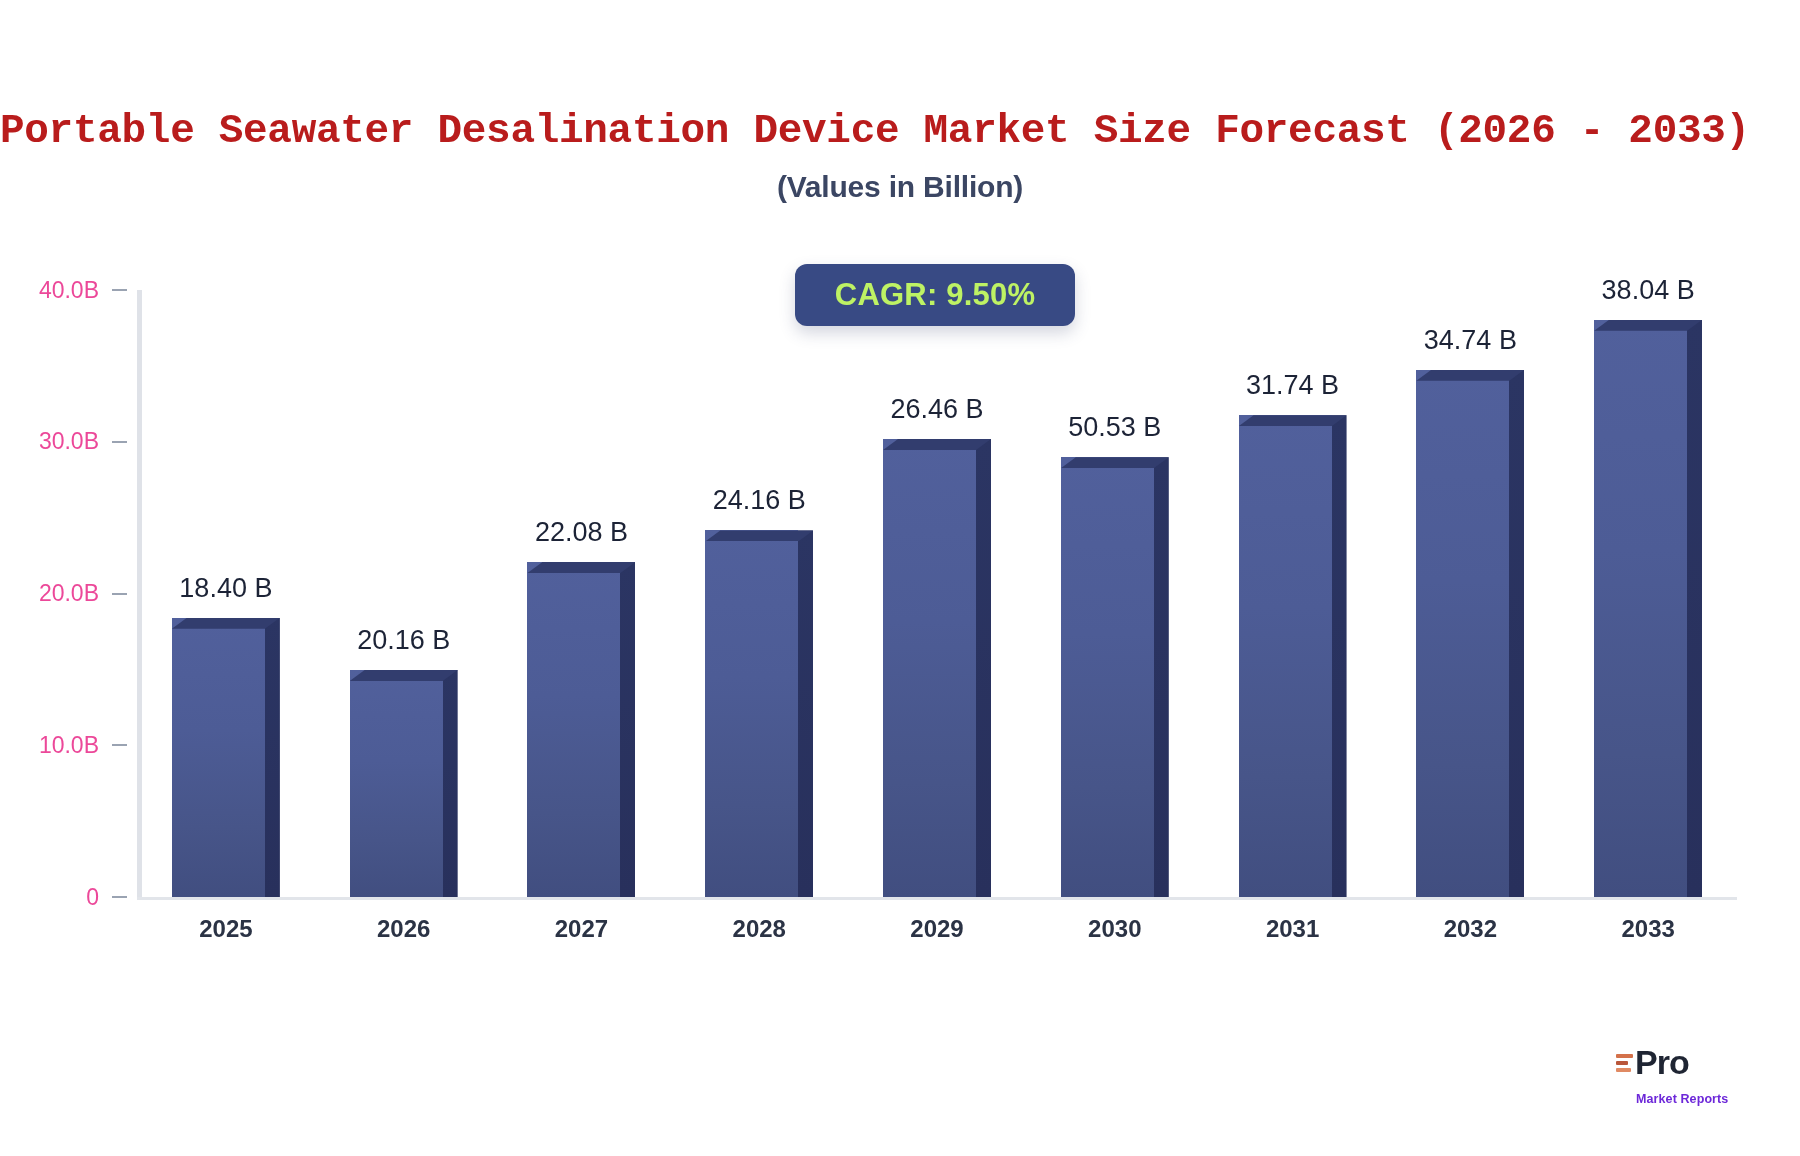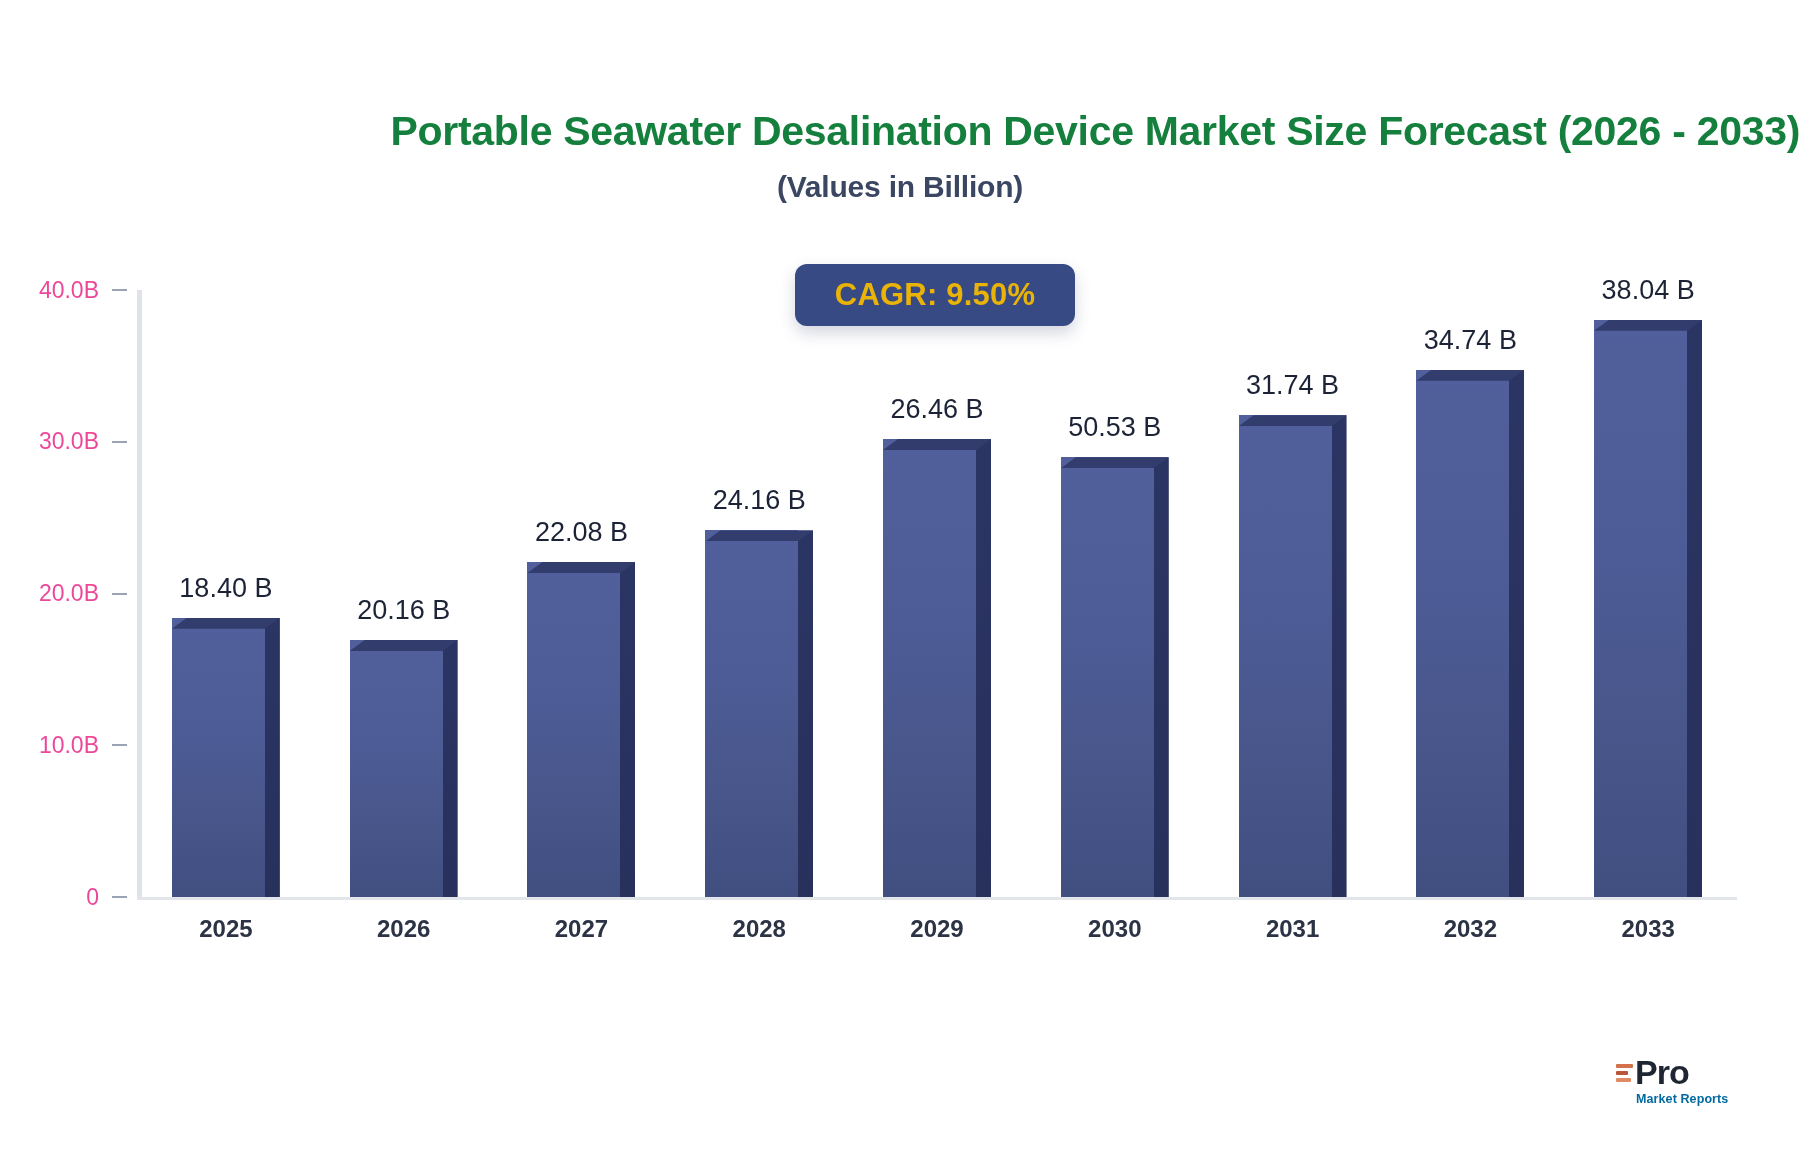--- a/index.html
+++ b/index.html
@@ -7,43 +7,44 @@
     width: 1800px; height: 1156px;
     background: #ffffff;
     font-family: "Liberation Sans", sans-serif;
     overflow: hidden;
   }
   #page { position: relative; width: 1800px; height: 1156px; background: #fff; }
 
   
   .title {
     position: absolute; left: 0; top: 108px; width: 1800px;
-    text-align: right;
-    font-size: 41px; font-weight: bold; color: #15803d;
+    text-align: left;
+    font-size: 41px; font-weight: bold; color: #b91c1c;
     letter-spacing: -0.3px;
     white-space: nowrap;
+    font-family: Liberation Mono, monospace;
   }
   .subtitle {
     position: absolute; left: 0; top: 170px; width: 1800px;
     text-align: center;
     font-size: 30px; font-weight: bold; color: #3b4663;
     letter-spacing: -0.2px;
   }
 
   
   .cagr-badge {
     position: absolute; left: 795px; top: 264px;
     width: 280px; height: 62px;
     background: #384a84;
     border-radius: 12px;
     display: flex; align-items: center; justify-content: center;
     box-shadow: 0 7px 16px rgba(60,70,110,0.22);
   }
   .cagr-badge span {
-    color: #eab308; font-size: 31px; font-weight: bold;
+    color: #bef264; font-size: 31px; font-weight: bold;
     letter-spacing: 0.2px;
   }
 
   
   .plot {
     position: absolute;
     left: 137px; top: 290px;
     width: 1600px; height: 610px;
   }
   
@@ -142,22 +143,22 @@
   }
   .logo-mark i { display: block; height: 4px; border-radius: 1px; }
   .logo-mark i:nth-child(1) { width: 17px; background: #d4714a; }
   .logo-mark i:nth-child(2) { width: 12px; background: #b9563a; }
   .logo-mark i:nth-child(3) { width: 15px; background: #e08a63; }
   .logo-pro {
     font-size: 34px; font-weight: bold; color: #1f2533;
     line-height: 0.95; letter-spacing: -1px;
   }
   .logo-sub {
-    font-size: 12.5px; font-weight: bold; color: #0369a1;
-    margin-top: 4px; margin-left: 20px; letter-spacing: 0.1px;
+    font-size: 12.5px; font-weight: bold; color: #6d28d9;
+    margin-top: 14px; margin-left: 20px; letter-spacing: 0.1px;
   }
 </style>
 </head>
 <body>
 
 <div id="page">
 
   <div class="title">Portable Seawater Desalination Device Market Size Forecast (2026 - 2033)</div>
   <div class="subtitle">(Values in Billion)</div>
 
@@ -193,21 +194,21 @@
     <div class="bars">
         <div class="bar-slot">
           <div class="bar-3d" style="height: 279.22px;">
             <div class="bar-side"></div>
             <div class="bar-front"></div>
             <div class="bar-top"></div>
             <div class="bar-label">18.40 B</div>
           </div>
         </div>
         <div class="bar-slot">
-          <div class="bar-3d" style="height: 257px;">
+          <div class="bar-3d" style="height: 227px;">
             <div class="bar-side"></div>
             <div class="bar-front"></div>
             <div class="bar-top"></div>
             <div class="bar-label">20.16 B</div>
           </div>
         </div>
         <div class="bar-slot">
           <div class="bar-3d" style="height: 335.064px;">
             <div class="bar-side"></div>
             <div class="bar-front"></div>

